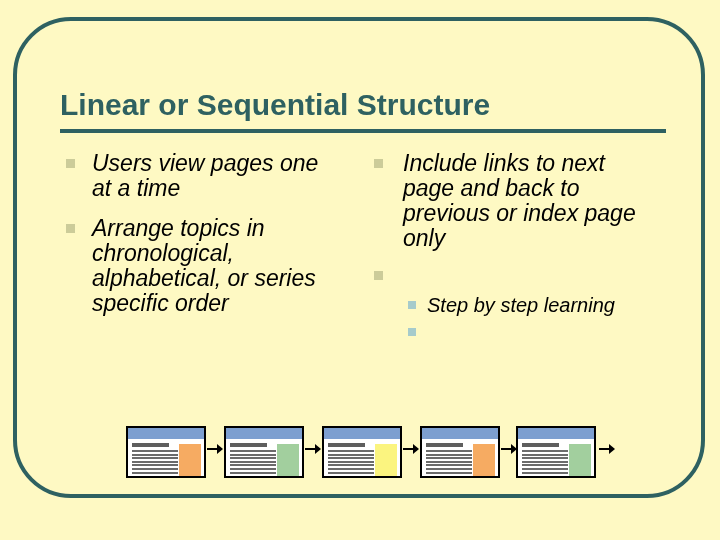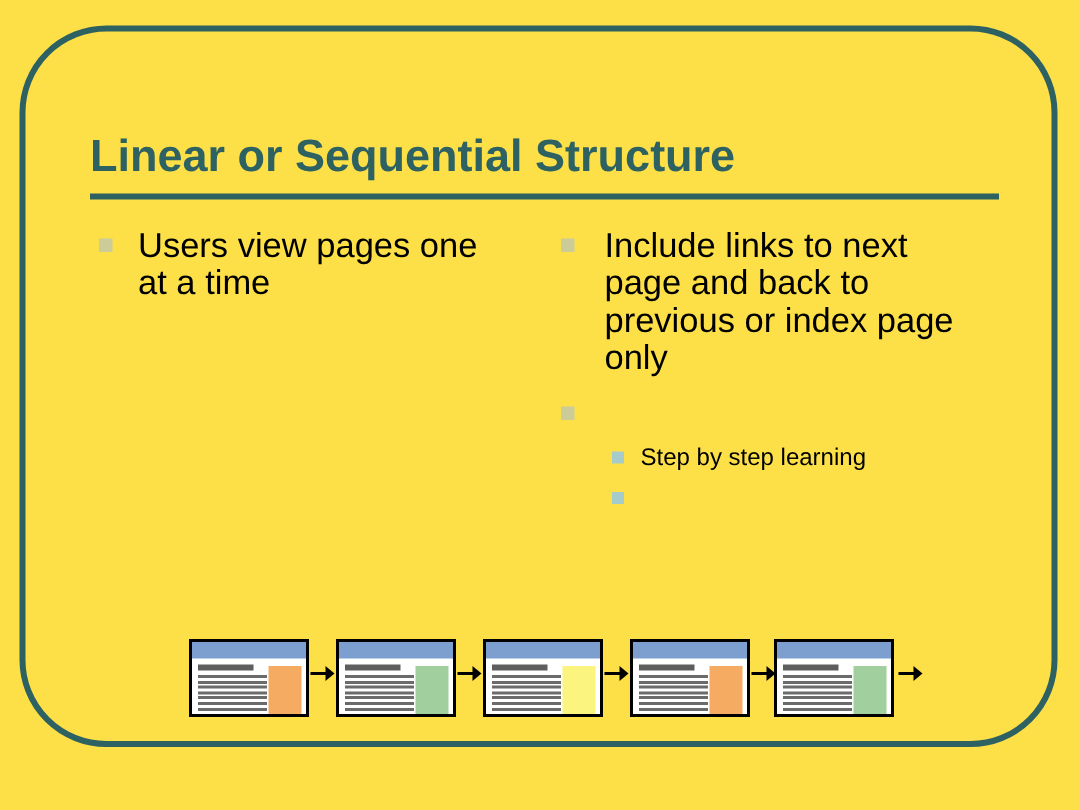--- a/index.html
+++ b/index.html
@@ -1,35 +1,35 @@
 <!DOCTYPE html>
 <html><head>
 <meta charset="utf-8">
 <style>
   html,body{margin:0;padding:0;background:#fff;}
-  .canvas{position:relative;width:720px;height:540px;background:#fde047;overflow:hidden;
+  .canvas{position:relative;width:720px;height:540px;background:#fef9c3;overflow:hidden;
           font-family:"Liberation Sans","DejaVu Sans",sans-serif;}
   .frame{position:absolute;left:13px;top:17px;width:692px;height:481px;box-sizing:border-box;
          border:4px solid #2E6161;border-radius:58px;}
   .title{position:absolute;left:60px;top:88px;margin:0;font-size:30px;font-weight:bold;
          color:#2E6161;letter-spacing:0;}
   .rule{position:absolute;left:60px;top:129px;width:606px;height:4px;background:#2E6161;}
 
   .col{position:absolute;top:151px;}
-  .col-left{left:66px;width:292px;}
+  .col-left{left:66px;width:292px;font-style:italic;}
   .col-right{left:374px;width:300px;}
   .bullet-item{display:flex;align-items:flex-start;gap:17px;margin-bottom:15px;}
-  .col-right .bullet-item{gap:20px;margin-bottom:12px;}
+  .col-right .bullet-item{gap:20px;margin-bottom:12px;font-style:italic;}
   .b-sq{flex:0 0 auto;width:9px;height:9px;background:#CCCC99;margin-top:8px;}
   .b-text{font-size:23px;line-height:25px;color:#000;white-space:pre-line;}
 
   .sub-list{margin-left:34px;margin-top:2px;}
   .sub-list .bullet-item{gap:11px;margin-bottom:0;}
   .sub-list .b-sq{width:8px;height:8px;background:#A6CBCB;margin-top:9px;}
-  .sub-list .b-text{font-size:16px;line-height:27px;}
+  .sub-list .b-text{font-size:20px;line-height:27px;}
 
   .page{position:absolute;top:426px;width:80px;height:52px;background:#fff;
         border:2px solid #000;box-sizing:border-box;}
   .p1{left:126px}.p2{left:224px}.p3{left:322px}.p4{left:420px}.p5{left:516px}
   .page .hdr{position:absolute;left:0;top:0;width:100%;height:11px;background:#7D9FD0;}
   .page .tbar{position:absolute;left:4px;top:15px;width:37px;height:4px;background:#5E5E5E;}
   .page .lines{position:absolute;left:4px;top:22px;display:flex;flex-direction:column;gap:1.6px;}
   .page .lines i{display:block;width:46px;height:2px;background:#6B6B6B;}
   .page .accent{position:absolute;right:3px;top:16px;width:22px;height:32px;}
 
@@ -46,20 +46,27 @@
   <div class="frame"></div>
 
   <h1 class="title">Linear or Sequential Structure</h1>
   <div class="rule"></div>
 
   <div class="col col-left">
     <div class="bullet-item">
       <span class="b-sq"></span>
       <span class="b-text">Users view pages one
 at a time</span>
+    </div>
+    <div class="bullet-item">
+      <span class="b-sq"></span>
+      <span class="b-text">Arrange topics in
+chronological,
+alphabetical, or series
+specific order</span>
     </div>
   </div>
 
   <div class="col col-right">
     <div class="bullet-item">
       <span class="b-sq"></span>
       <span class="b-text">Include links to next
 page and back to
 previous or index page
 only</span>

